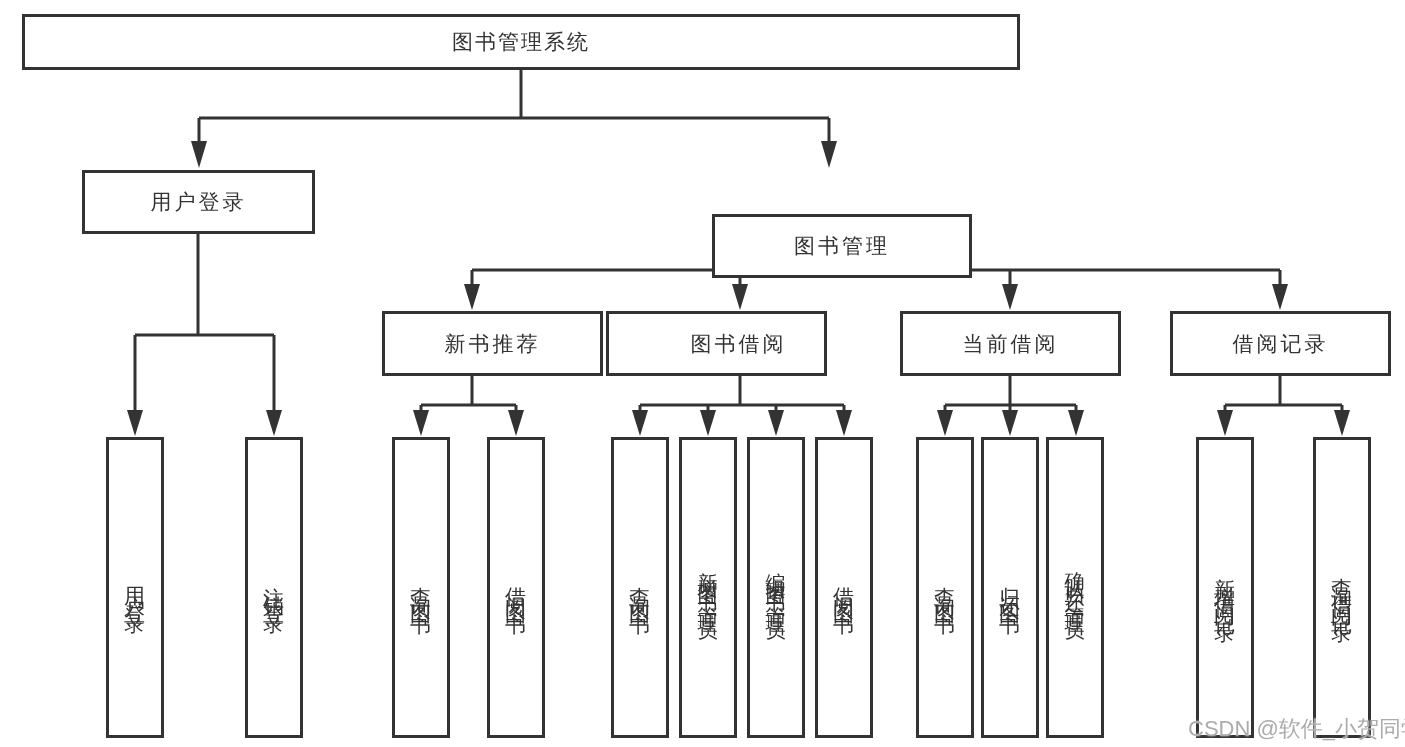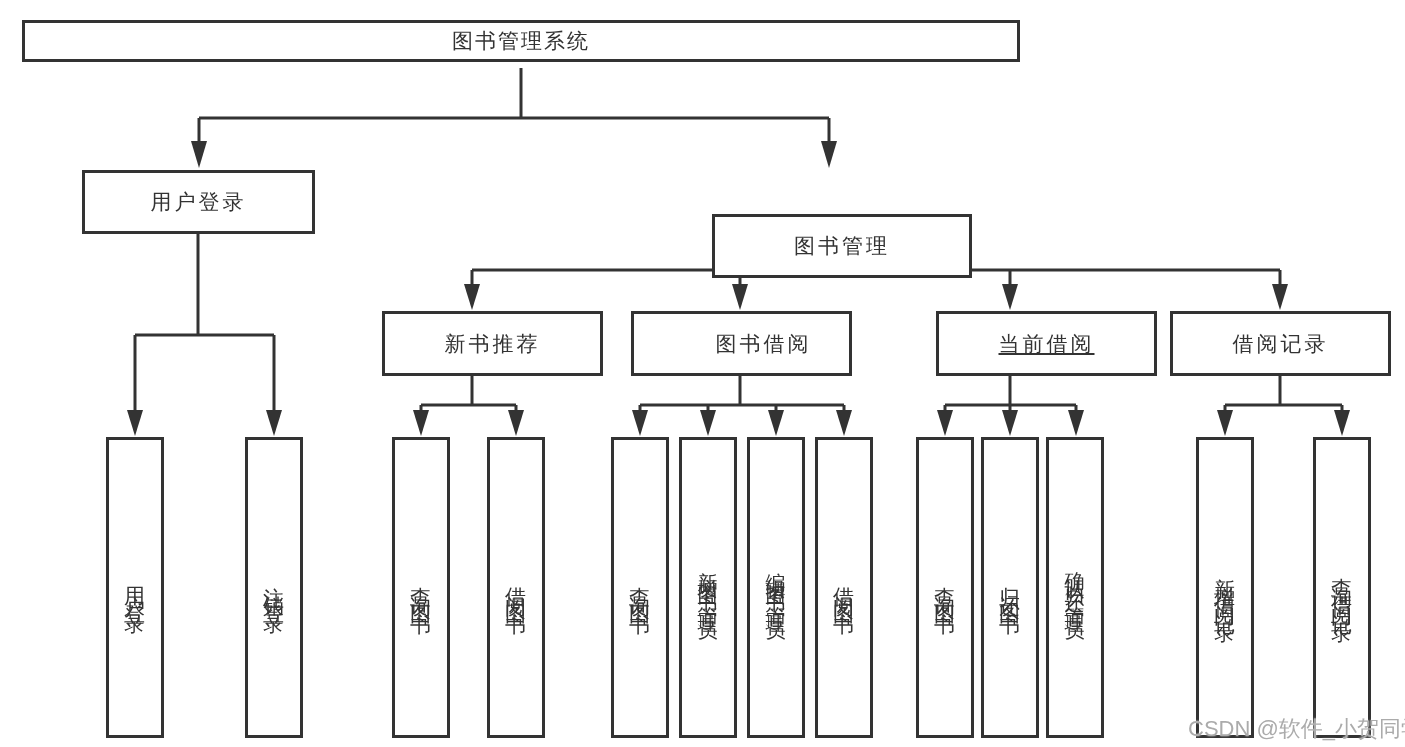--- a/index.html
+++ b/index.html
@@ -25,27 +25,27 @@
     background: #ffffff;
     color: #333333;
     display: flex;
     align-items: center;
     justify-content: center;
     font-size: 21px;
     letter-spacing: 3px;
     text-align: center;
     white-space: nowrap;
   }
-  .root-box    { left: 22px;  top: 20px;  width: 998px; height: 42px; letter-spacing: 2px; }
+  .root-box    { left: 22px;  top: 14px;  width: 998px; height: 56px; letter-spacing: 2px; }
   .l1-a        { left: 82px;  top: 170px; width: 233px; height: 64px; }
   .l1-b        { left: 712px; top: 170px; width: 260px; height: 64px; margin-top: 44px; }
   .l2          { top: 311px; width: 221px; height: 65px; }
   .l2-a { left: 362px; margin-left: 20px; }
-  .l2-b { left: 631px; padding-left: 44px; }
-  .l2-c { left: 936px; text-decoration: underline; }
+  .l2-b { left: 606px; padding-left: 44px; }
+  .l2-c { left: 900px; }
   .l2-d { left: 1170px; }
   .vbox {
     top: 437px; width: 58px; height: 301px;
     writing-mode: vertical-rl;
     text-orientation: mixed;
     letter-spacing: 9px;
     font-size: 21px;
     line-height: 1;
   }
   .v1  { left: 106px; }

